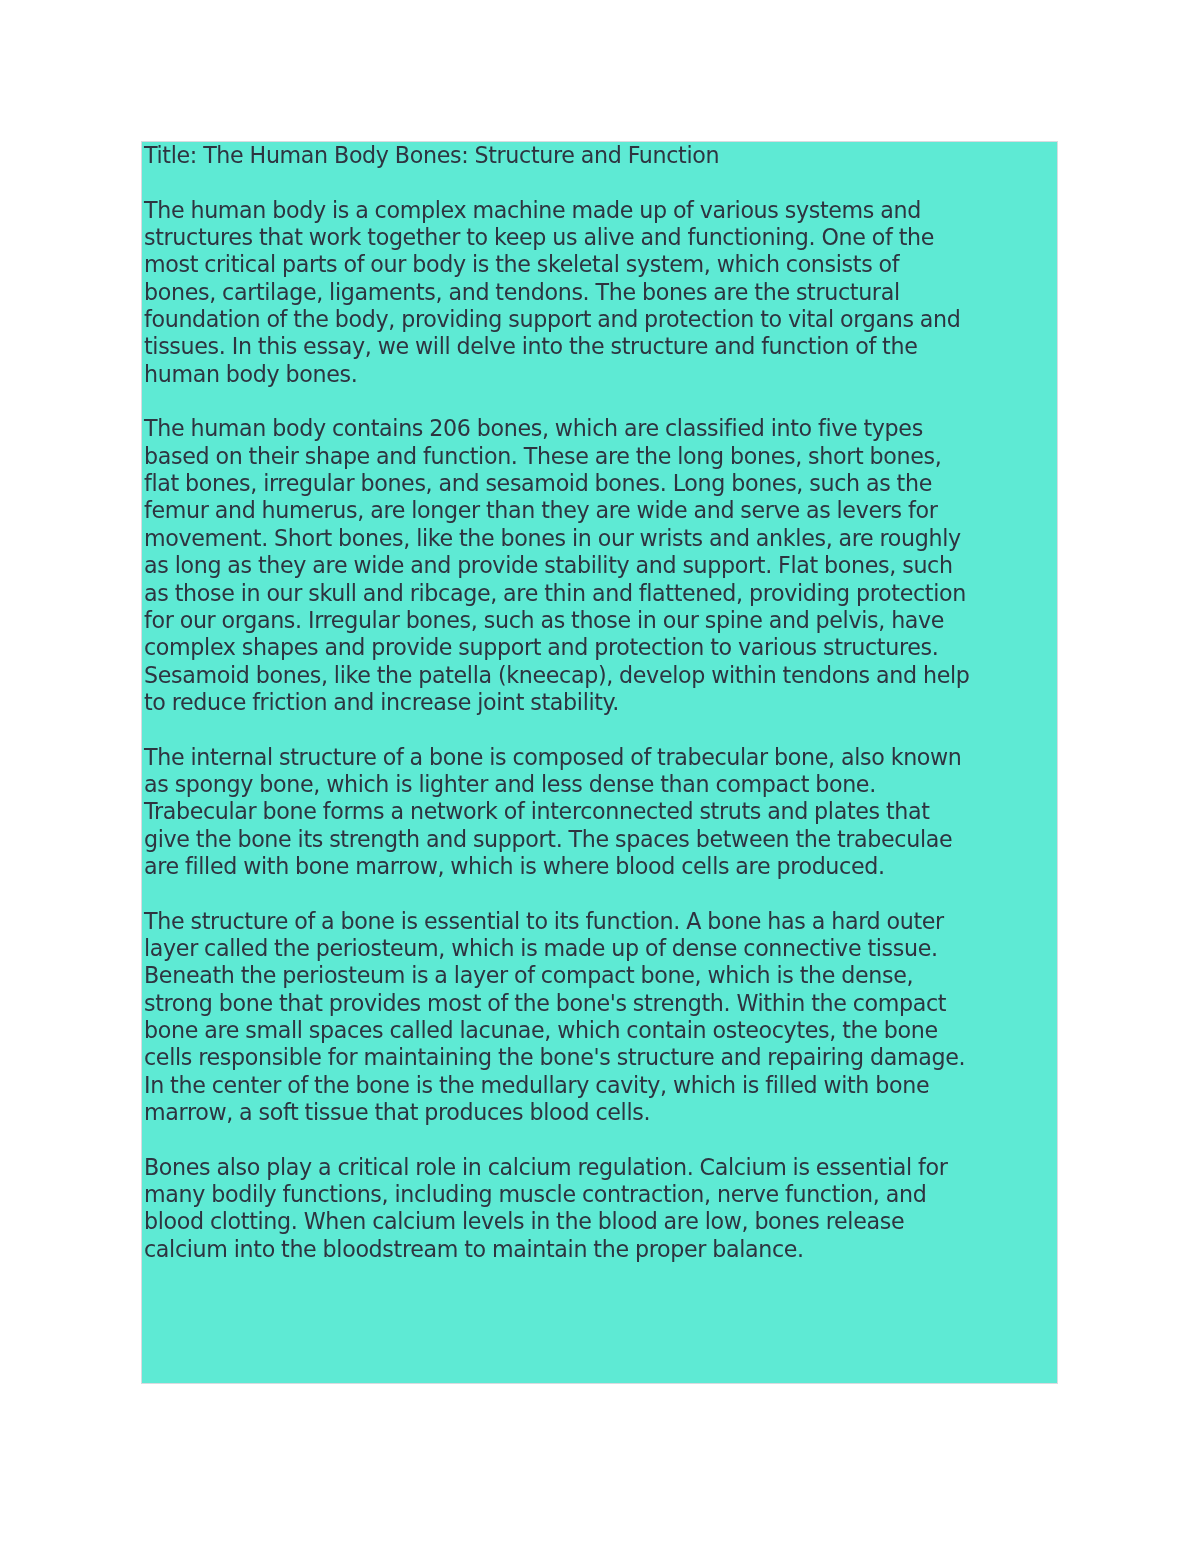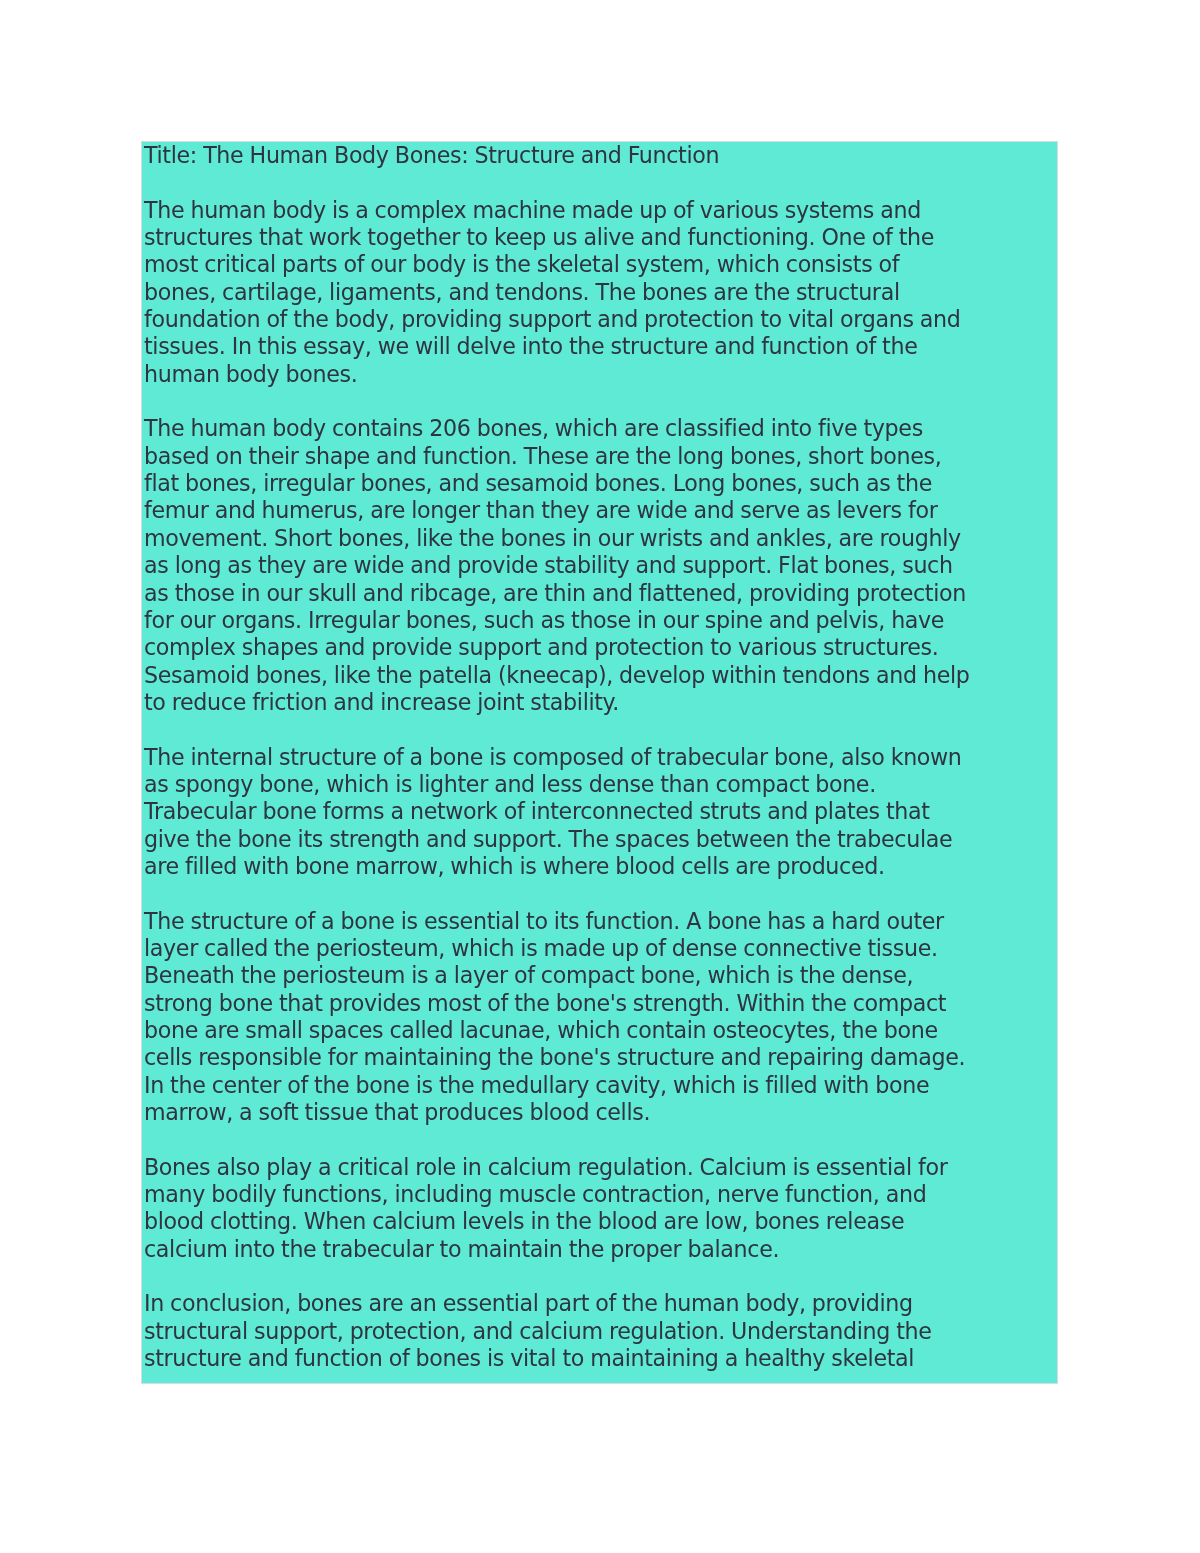--- a/index.html
+++ b/index.html
@@ -69,17 +69,14 @@
 layer called the periosteum, which is made up of dense connective tissue.
 Beneath the periosteum is a layer of compact bone, which is the dense,
 strong bone that provides most of the bone's strength. Within the compact
 bone are small spaces called lacunae, which contain osteocytes, the bone
 cells responsible for maintaining the bone's structure and repairing damage.
 In the center of the bone is the medullary cavity, which is filled with bone
 marrow, a soft tissue that produces blood cells.</p>
   <p class="doc-para">Bones also play a critical role in calcium regulation. Calcium is essential for
 many bodily functions, including muscle contraction, nerve function, and
 blood clotting. When calcium levels in the blood are low, bones release
-calcium into the trabecular to maintain the proper balance.</p>
-  <p class="doc-para">In conclusion, bones are an essential part of the human body, providing
-structural support, protection, and calcium regulation. Understanding the
-structure and function of bones is vital to maintaining a healthy skeletal</p>
+calcium into the bloodstream to maintain the proper balance.</p>
 </div>
 
 </body></html>

